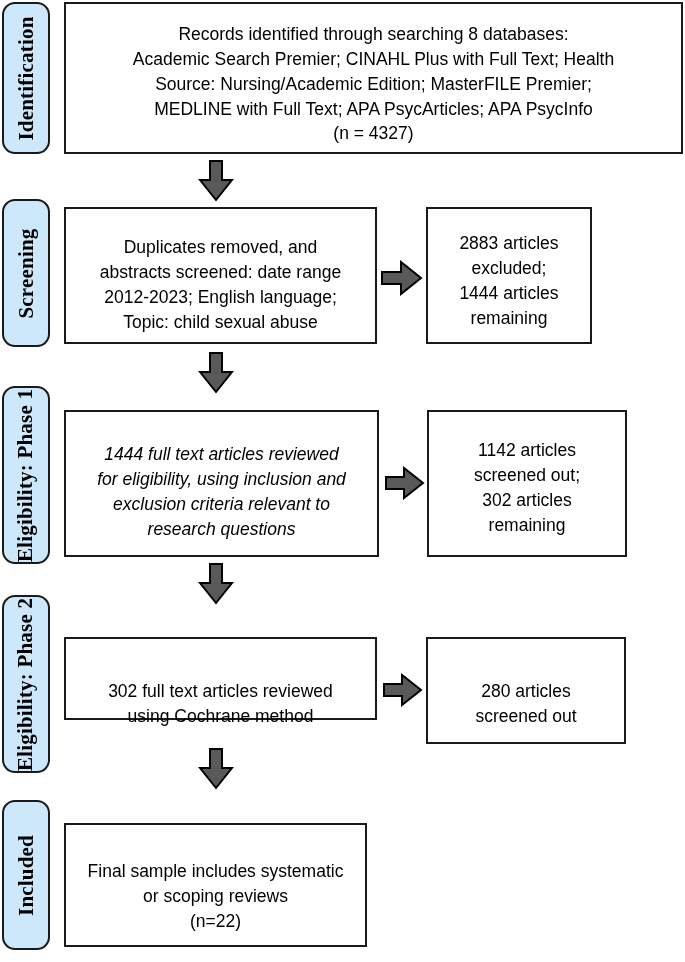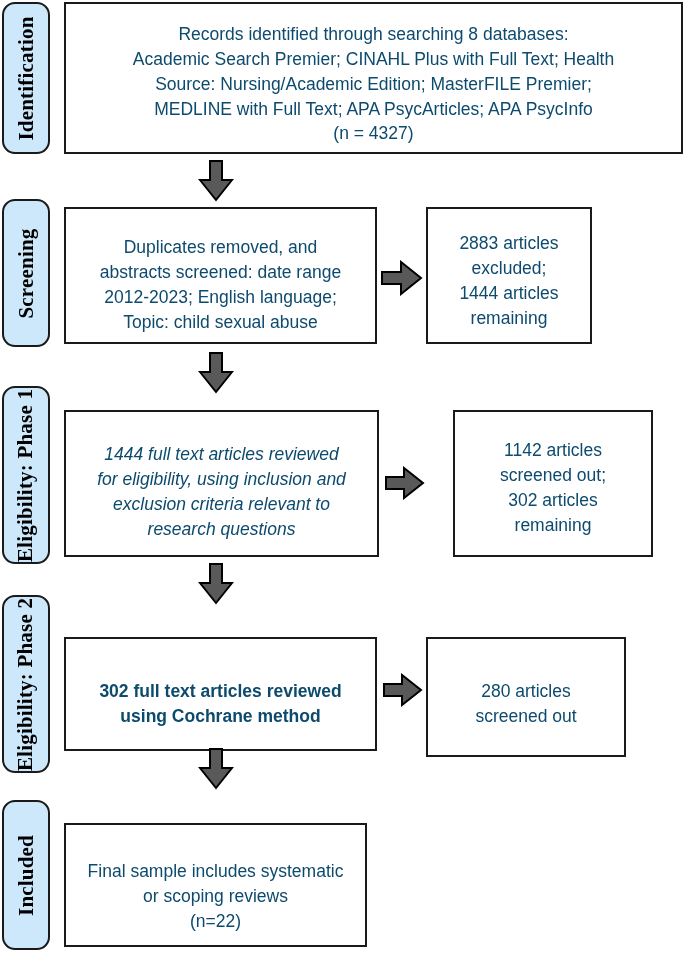--- a/index.html
+++ b/index.html
@@ -46,21 +46,21 @@
     background: #ffffff;
     border: 2.5px solid #1a1a1a;
     display: flex;
     align-items: flex-start;
     justify-content: center;
   }
   .box .box-text {
     font-family: "Liberation Sans", sans-serif;
     font-size: 17.5px;
     line-height: 1.42;
-    color: #0c4a6e;
+    color: #000000;
     text-align: center;
     width: 100%;
     padding: 0 10px;
     box-sizing: border-box;
     white-space: pre-line;
   }
   .box.pad-18 .box-text { padding-top: 18px; }
   .box.pad-22 .box-text { padding-top: 22px; }
   .box.pad-26 .box-text { padding-top: 26px; }
   .box.pad-30 .box-text { padding-top: 30px; }
@@ -137,49 +137,49 @@
 exclusion criteria relevant to
 research questions</span>
   </div>
 
   <div class="arrow" style="left:385px; top:466px;">
     <svg width="40" height="34" viewBox="0 0 40 34">
       <polygon points="1,11 19,11 19,2 38,17 19,32 19,23 1,23" fill="#595959" stroke="#000000" stroke-width="2" stroke-linejoin="miter"></polygon>
     </svg>
   </div>
 
-  <div class="box pad-26" style="left:427px; top:410px; width:200px; height:147px;margin-left:26px;">
+  <div class="box pad-26" style="left:427px; top:410px; width:200px; height:147px;">
     <span class="box-text">1142 articles
 screened out;
 302 articles
 remaining</span>
   </div>
 
   <div class="arrow" style="left:198px; top:563px;">
     <svg width="36" height="42" viewBox="0 0 36 42">
       <polygon points="12,1 24,1 24,20 34,20 18,40 2,20 12,20" fill="#595959" stroke="#000000" stroke-width="2" stroke-linejoin="miter"></polygon>
     </svg>
   </div>
 
   <div class="stage-label" style="left:2px; top:595px; width:48px; height:178px;">
     <span class="stage-text">Eligibility: Phase 2</span>
   </div>
 
-  <div class="box pad-40" style="left:64px; top:637px; width:313px; height:114px;font-weight:bold;">
+  <div class="box pad-40" style="left:64px; top:637px; width:313px; height:83px;">
     <span class="box-text">302 full text articles reviewed
 using Cochrane method</span>
   </div>
 
   <div class="arrow" style="left:383px; top:673px;">
     <svg width="40" height="34" viewBox="0 0 40 34">
       <polygon points="1,11 19,11 19,2 38,17 19,32 19,23 1,23" fill="#595959" stroke="#000000" stroke-width="2" stroke-linejoin="miter"></polygon>
     </svg>
   </div>
 
-  <div class="box pad-40" style="left:426px; top:637px; width:200px; height:120px;">
+  <div class="box pad-40" style="left:426px; top:637px; width:200px; height:107px;">
     <span class="box-text">280 articles
 screened out</span>
   </div>
 
   <div class="arrow" style="left:198px; top:748px;">
     <svg width="36" height="42" viewBox="0 0 36 42">
       <polygon points="12,1 24,1 24,20 34,20 18,40 2,20 12,20" fill="#595959" stroke="#000000" stroke-width="2" stroke-linejoin="miter"></polygon>
     </svg>
   </div>
 

